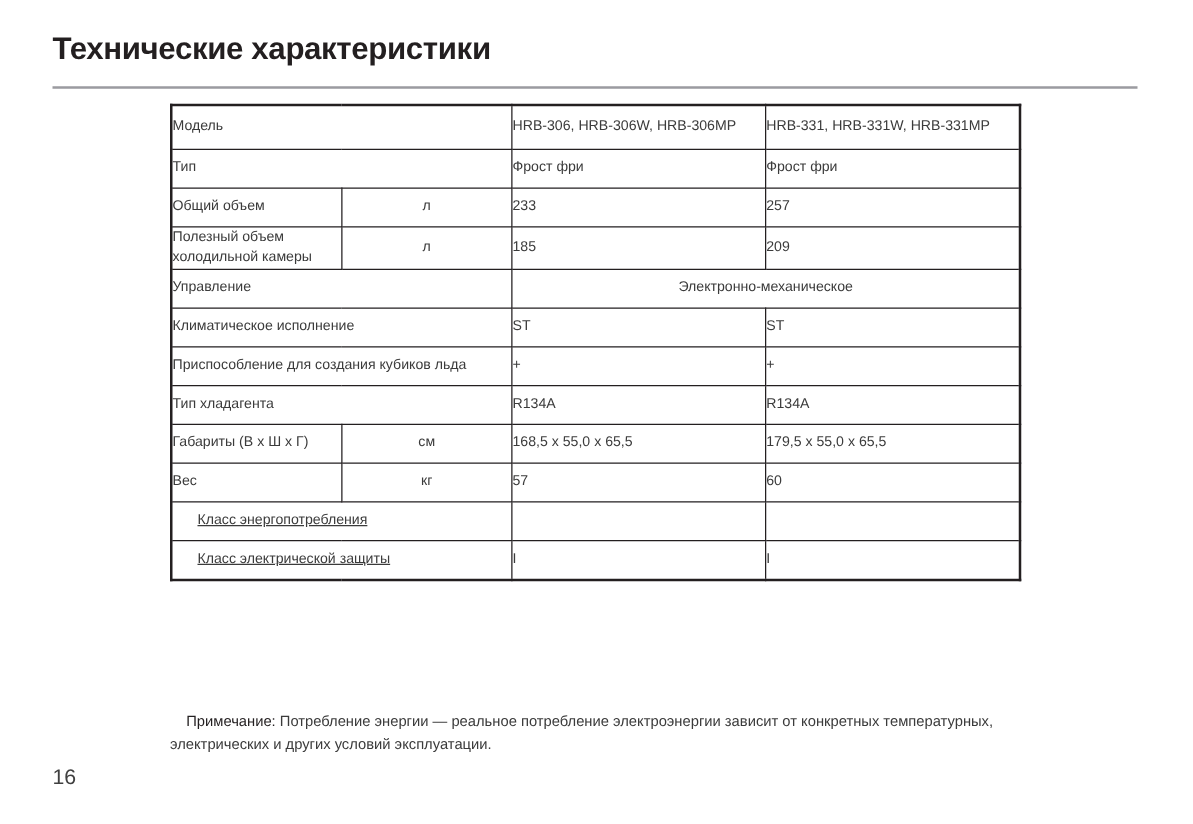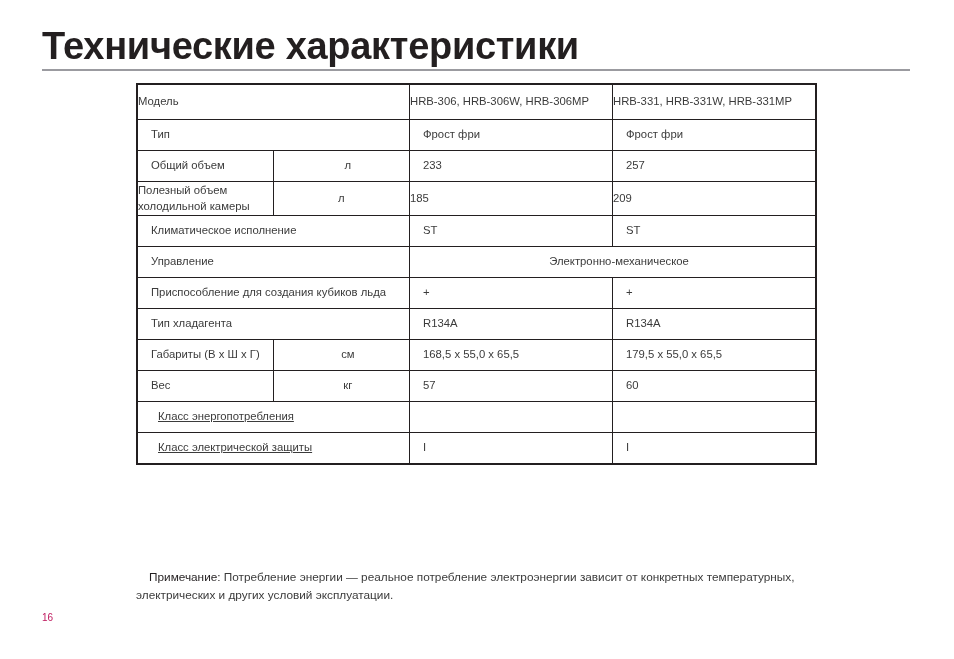--- a/index.html
+++ b/index.html
@@ -21,21 +21,21 @@
     position: absolute;
     inset: 0;
     background: #ffffff;
   }
 
   
   .page-title {
     position: absolute;
     left: 42px;
     top: 25px;
-    font-size: 38px;
+    font-size: 25px;
     font-weight: bold;
     letter-spacing: -0.3px;
     color: #231f20;
     white-space: nowrap;
   }
 
   .title-rule {
     position: absolute;
     left: 42px;
     top: 69px;
@@ -91,21 +91,21 @@
   .c-label-span {
     padding: 6px 8px 6px 11px;
     text-align: left;
   }
   .c-label-span.indent {
     padding-left: 20px;
     text-decoration: underline;
   }
 
   tr.r-tall td { height: 34px; }
-  tr.r-std  td { height: 30px; padding-left: 13px; }
+  tr.r-std  td { height: 30px; }
   tr.r-two  td { height: 33px; }
 
   
   .footnote {
     position: absolute;
     left: 136px;
     top: 568px;
     width: 690px;
     font-size: 11.8px;
     line-height: 1.55;
@@ -115,22 +115,22 @@
     color: #231f20;
     font-weight: normal;
     margin-left: 13px;
   }
 
   
   .page-number {
     position: absolute;
     left: 42px;
     top: 612px;
-    font-size: 10px;
-    color: #be185d;
+    font-size: 17px;
+    color: #404040;
   }
 </style>
 </head>
 <body>
 
 <div class="page">
 
   <div class="page-title">Технические характеристики</div>
 
   <div class="title-rule"></div>
@@ -154,27 +154,27 @@
             <td class="c-val">233</td>
             <td class="c-val">257</td>
           </tr>
           <tr class="r-two">
             <td class="c-label">Полезный объем холодильной камеры</td>
             <td class="c-unit">л</td>
             <td class="c-val">185</td>
             <td class="c-val">209</td>
           </tr>
           <tr class="r-std">
+            <td class="c-label-span" colspan="2">Управление</td>
+            <td class="c-val-wide" colspan="2">Электронно-механическое</td>
+          </tr>
+          <tr class="r-std">
             <td class="c-label-span" colspan="2">Климатическое исполнение</td>
             <td class="c-val">ST</td>
             <td class="c-val">ST</td>
-          </tr>
-          <tr class="r-std">
-            <td class="c-label-span" colspan="2">Управление</td>
-            <td class="c-val-wide" colspan="2">Электронно-механическое</td>
           </tr>
           <tr class="r-std">
             <td class="c-label-span" colspan="2">Приспособление для создания кубиков льда</td>
             <td class="c-val">+</td>
             <td class="c-val">+</td>
           </tr>
           <tr class="r-std">
             <td class="c-label-span" colspan="2">Тип хладагента</td>
             <td class="c-val">R134A</td>
             <td class="c-val">R134A</td>

